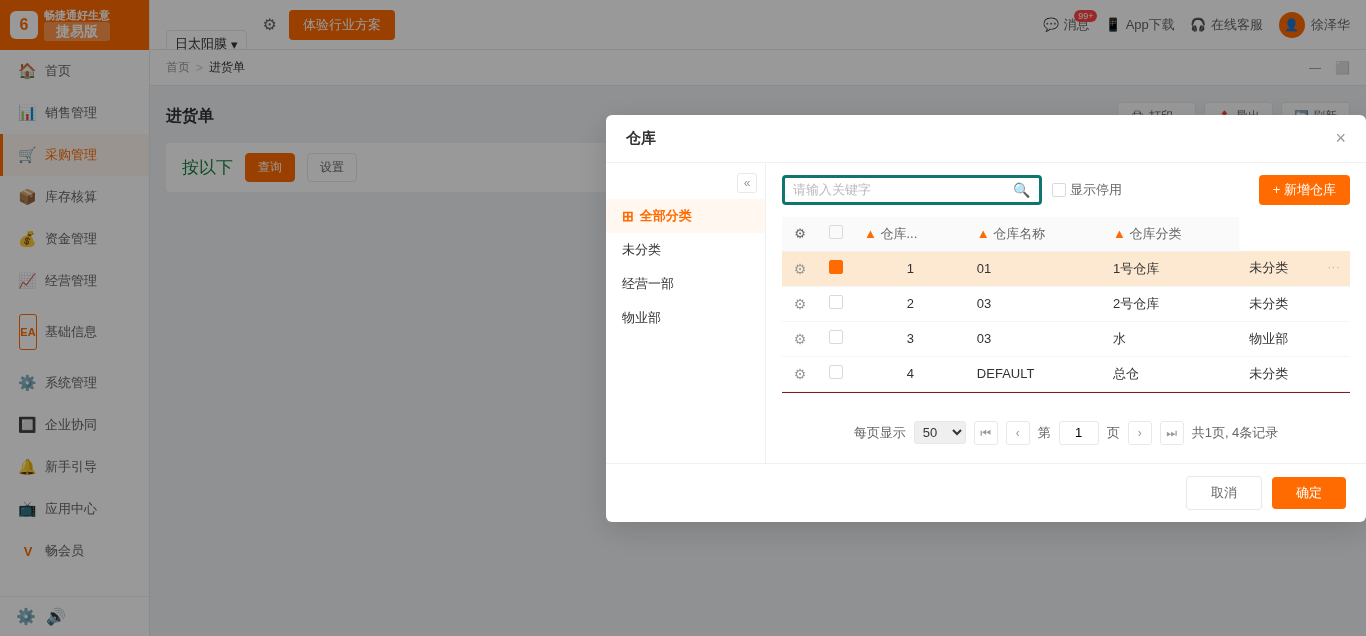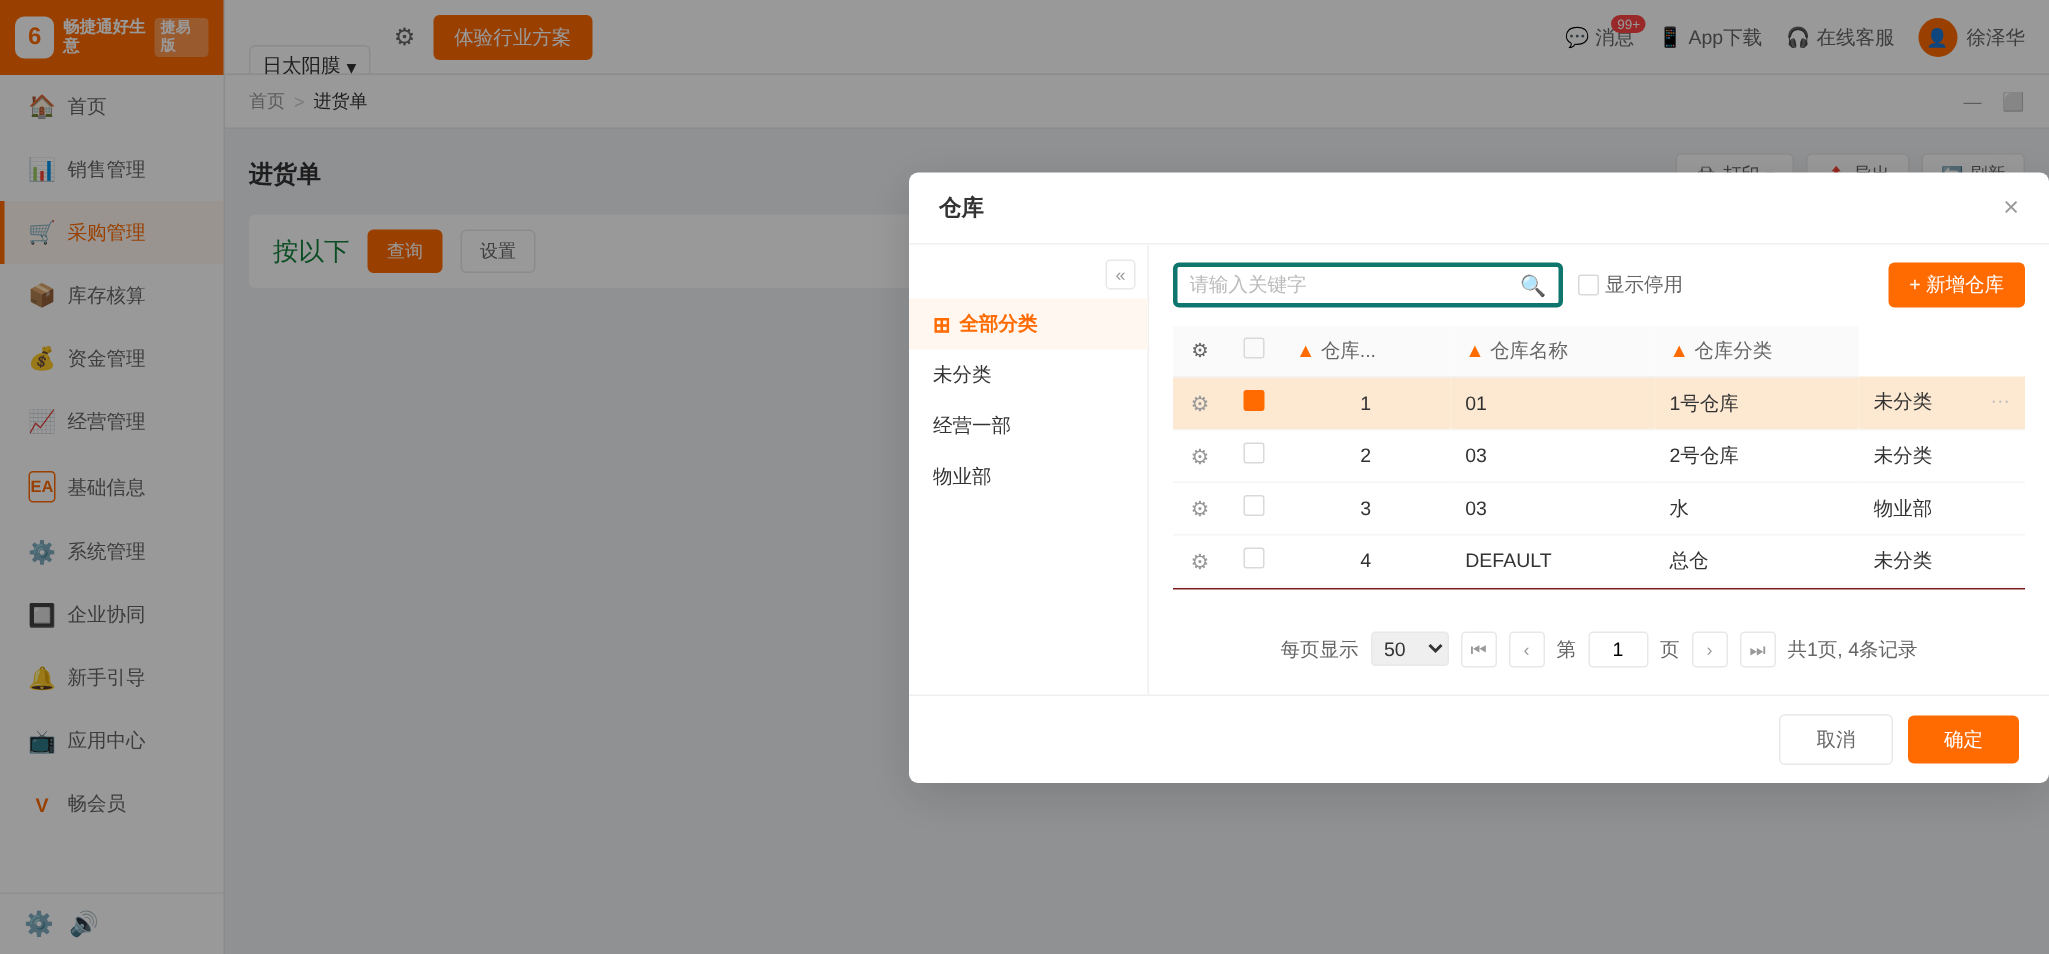--- a/index.html
+++ b/index.html
@@ -27,22 +27,22 @@
     }
     .sidebar-logo-icon {
       width: 28px; height: 28px;
       background: #fff;
       border-radius: 6px;
       display: flex; align-items: center; justify-content: center;
       color: #ff6b00;
       font-weight: bold;
       font-size: 16px;
     }
-    .sidebar-logo-text { display: flex; flex-direction: row; line-height: 1.2; font-size: 11px; }
-    .sidebar-badge { font-size: 10px; background: rgba(255,255,255,0.3); padding: 1px 4px; border-radius: 3px; }
+    .sidebar-logo-text { display: flex; flex-direction: column; line-height: 1.2; font-size: 11px; text-align: center; }
+    .sidebar-badge { font-size: 14px; background: rgba(255,255,255,0.3); padding: 1px 4px; border-radius: 3px; }
     .sidebar-nav { flex: 1; overflow-y: auto; }
     .sidebar-item {
       display: flex; align-items: center; gap: 8px;
       padding: 12px 16px;
       cursor: pointer;
       color: #666;
       font-size: 13px;
       border-left: 3px solid transparent;
     }
     .sidebar-item.active { background: #fff7f0; color: #ff6b00; border-left-color: #ff6b00; }
@@ -328,21 +328,21 @@
     </div>
     <div class="sidebar-item">
       <span class="sidebar-item-icon">💰</span>
       <span>资金管理</span>
     </div>
     <div class="sidebar-item">
       <span class="sidebar-item-icon">📈</span>
       <span>经营管理</span>
     </div>
     <div class="sidebar-item">
-      <span class="sidebar-item-icon" style="font-size:11px;font-weight:bold;color:#ff6b00;border:1px solid #ff6b00;border-radius:3px;width:18px;height:21px;">EA</span>
+      <span class="sidebar-item-icon" style="font-size:11px;font-weight:bold;color:#ff6b00;border:1px solid #ff6b00;border-radius:3px;width:18px;height:36px;">EA</span>
       <span>基础信息</span>
     </div>
     <div class="sidebar-item">
       <span class="sidebar-item-icon">⚙️</span>
       <span>系统管理</span>
     </div>
     <div class="sidebar-item">
       <span class="sidebar-item-icon">🔲</span>
       <span>企业协同</span>
     </div>

